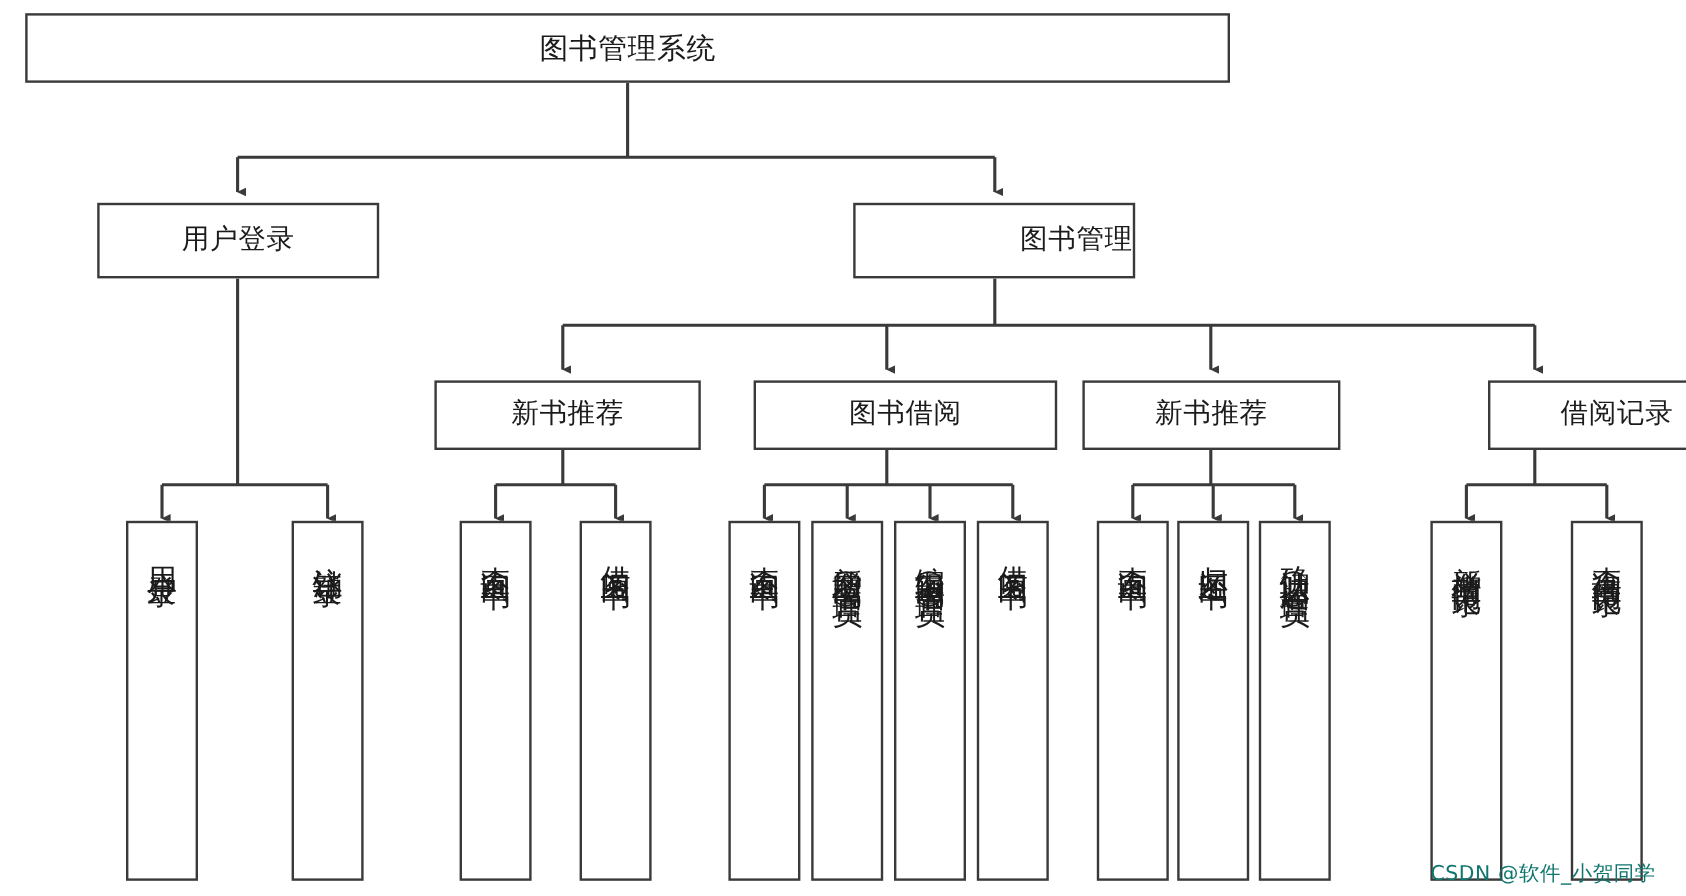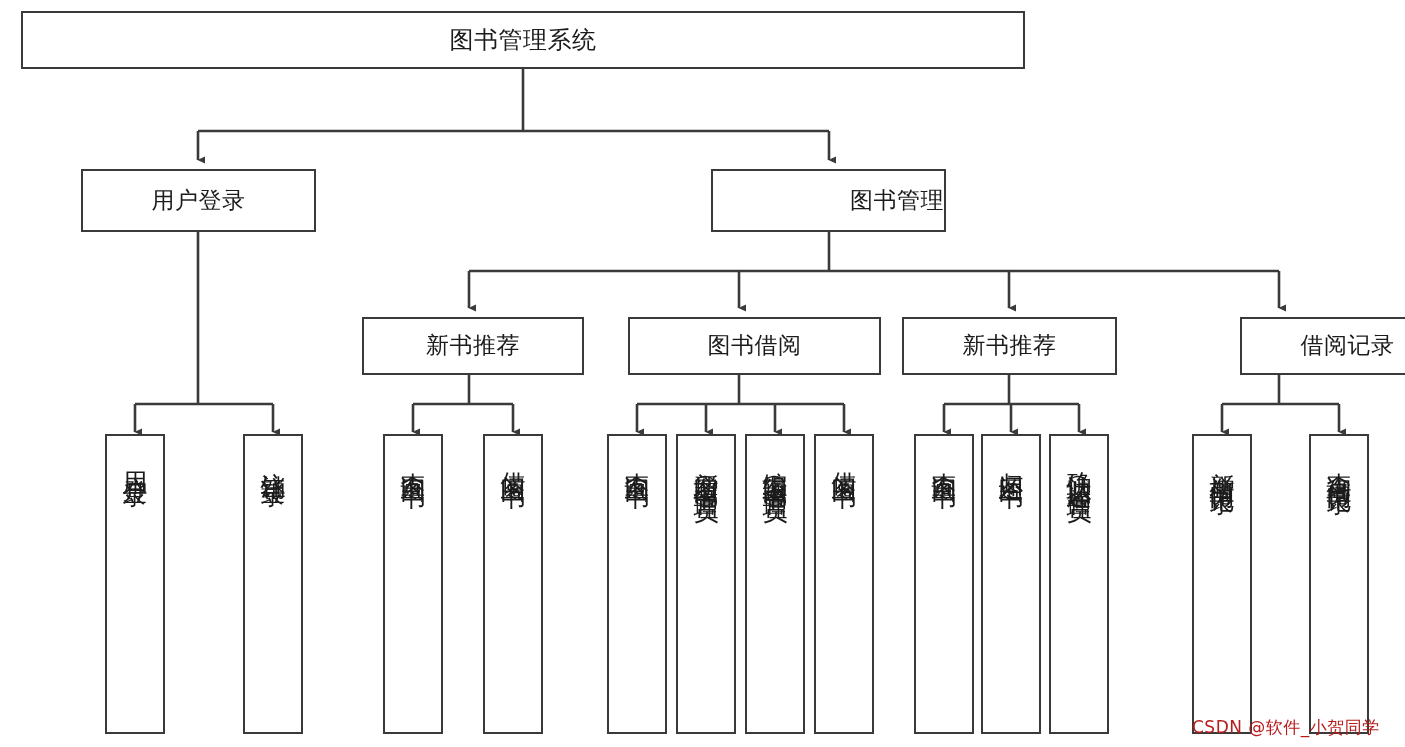--- a/index.html
+++ b/index.html
@@ -55,21 +55,21 @@
   .node.vertical .label {
     writing-mode: vertical-rl;
     text-orientation: upright;
     font-size: 25px;
     line-height: 1.0;
     letter-spacing: 4px;
     white-space: nowrap;
   }
   .watermark {
     position: absolute;
-    color: #b91c1c;
+    color: #0f766e;
     font-size: 17px;
     white-space: nowrap;
     letter-spacing: 0.5px;
     font-family: "DejaVu Sans", "Liberation Sans", sans-serif;
   }
 </style>
 </head>
 <body>
 
 <div id="canvas">

